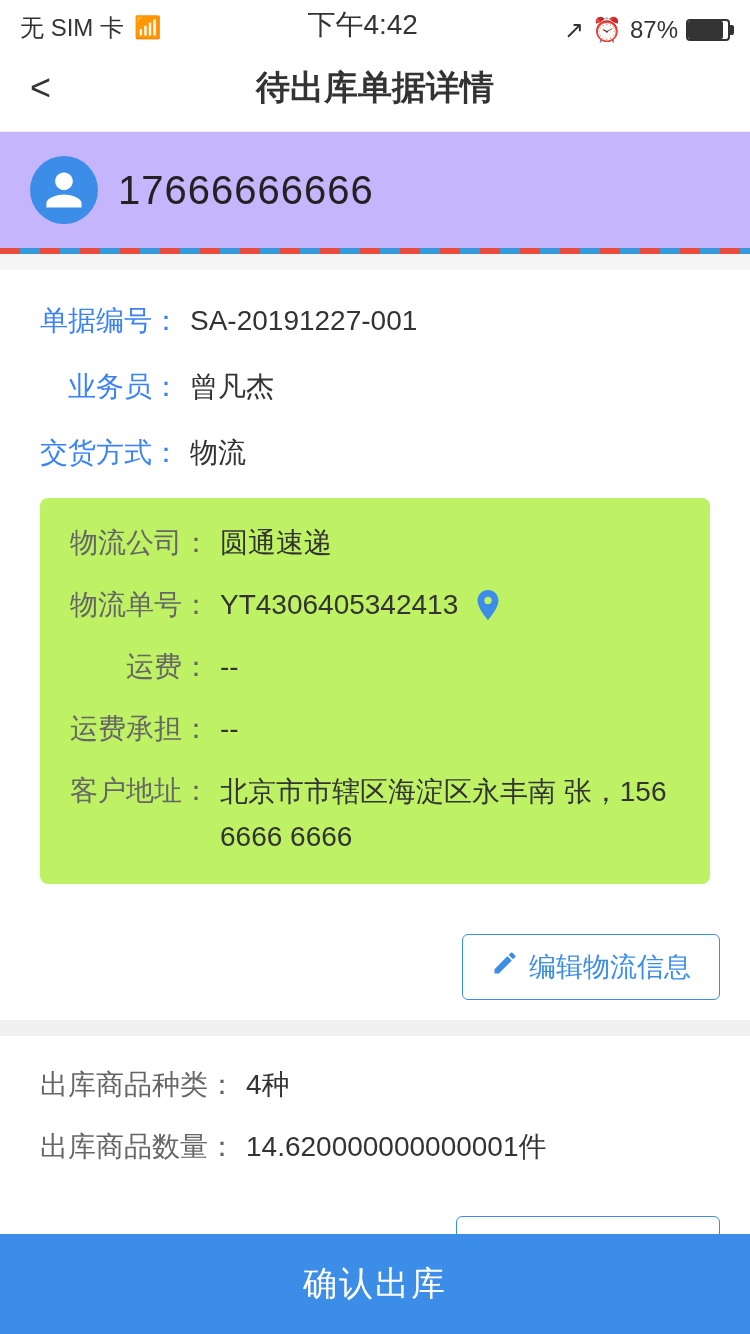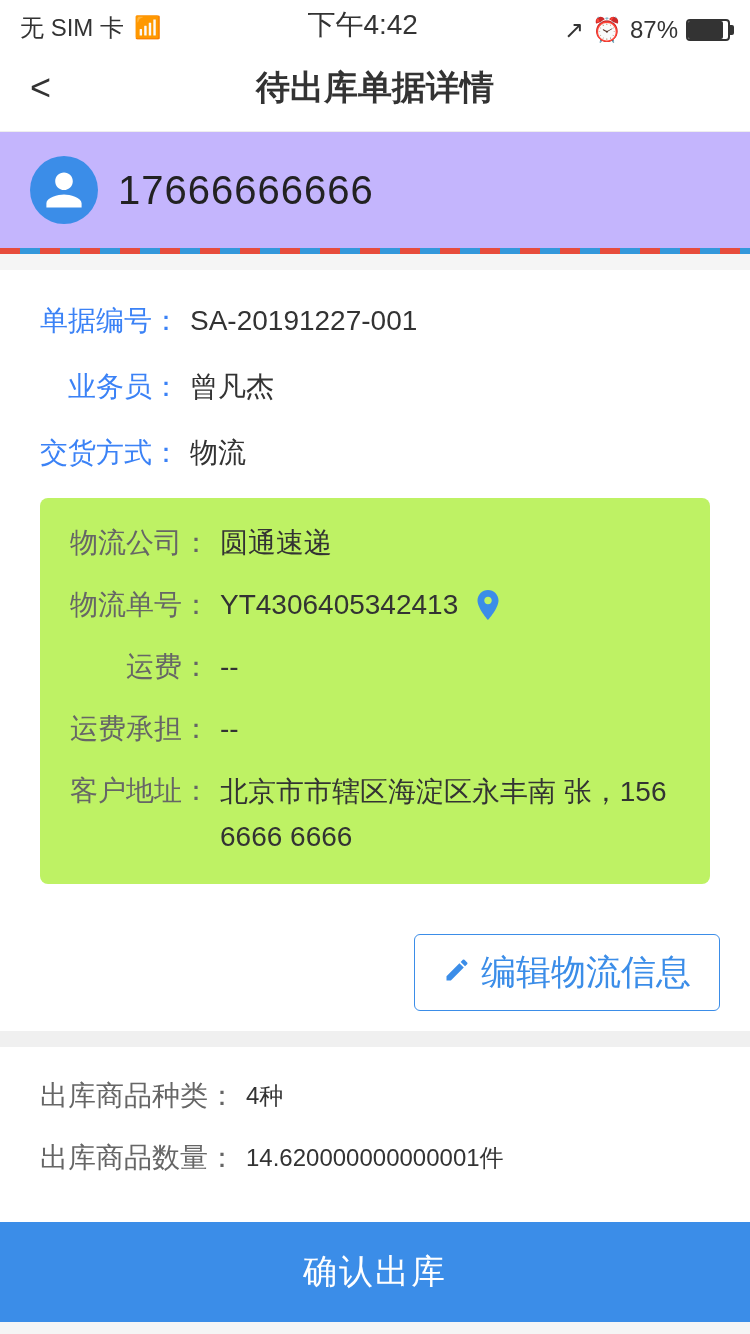--- a/index.html
+++ b/index.html
@@ -196,21 +196,21 @@
       background: #fff;
     }
     .edit-btn {
       display: flex;
       align-items: center;
       gap: 10px;
       border: 1.5px solid #3b8de8;
       border-radius: 6px;
       padding: 14px 28px;
       color: #3b8de8;
-      font-size: 35px;
+      font-size: 27px;
       background: #fff;
       cursor: pointer;
     }
 
     
     .gray-sep {
       width: 100%;
       height: 16px;
       background: #f0f0f0;
     }
@@ -229,21 +229,21 @@
     .goods-label {
       color: #666;
       font-size: 28px;
       min-width: 160px;
       text-align: right;
       flex-shrink: 0;
       margin-right: 10px;
     }
     .goods-value {
       color: #333;
-      font-size: 24px;
+      font-size: 28px;
     }
 
     
     .view-btn-row {
       display: flex;
       justify-content: flex-end;
       padding: 20px 30px;
       background: #fff;
     }
     .view-btn {
@@ -255,21 +255,21 @@
       padding: 14px 28px;
       color: #3b8de8;
       font-size: 28px;
       background: #fff;
       cursor: pointer;
     }
 
     
     .bottom-bar {
       position: fixed;
-      bottom: 12px;
+      bottom: 0;
       left: 0;
       width: 750px;
       height: 100px;
       background: #3b8de8;
       display: flex;
       align-items: center;
       justify-content: center;
       cursor: pointer;
     }
     .confirm-btn-text {

